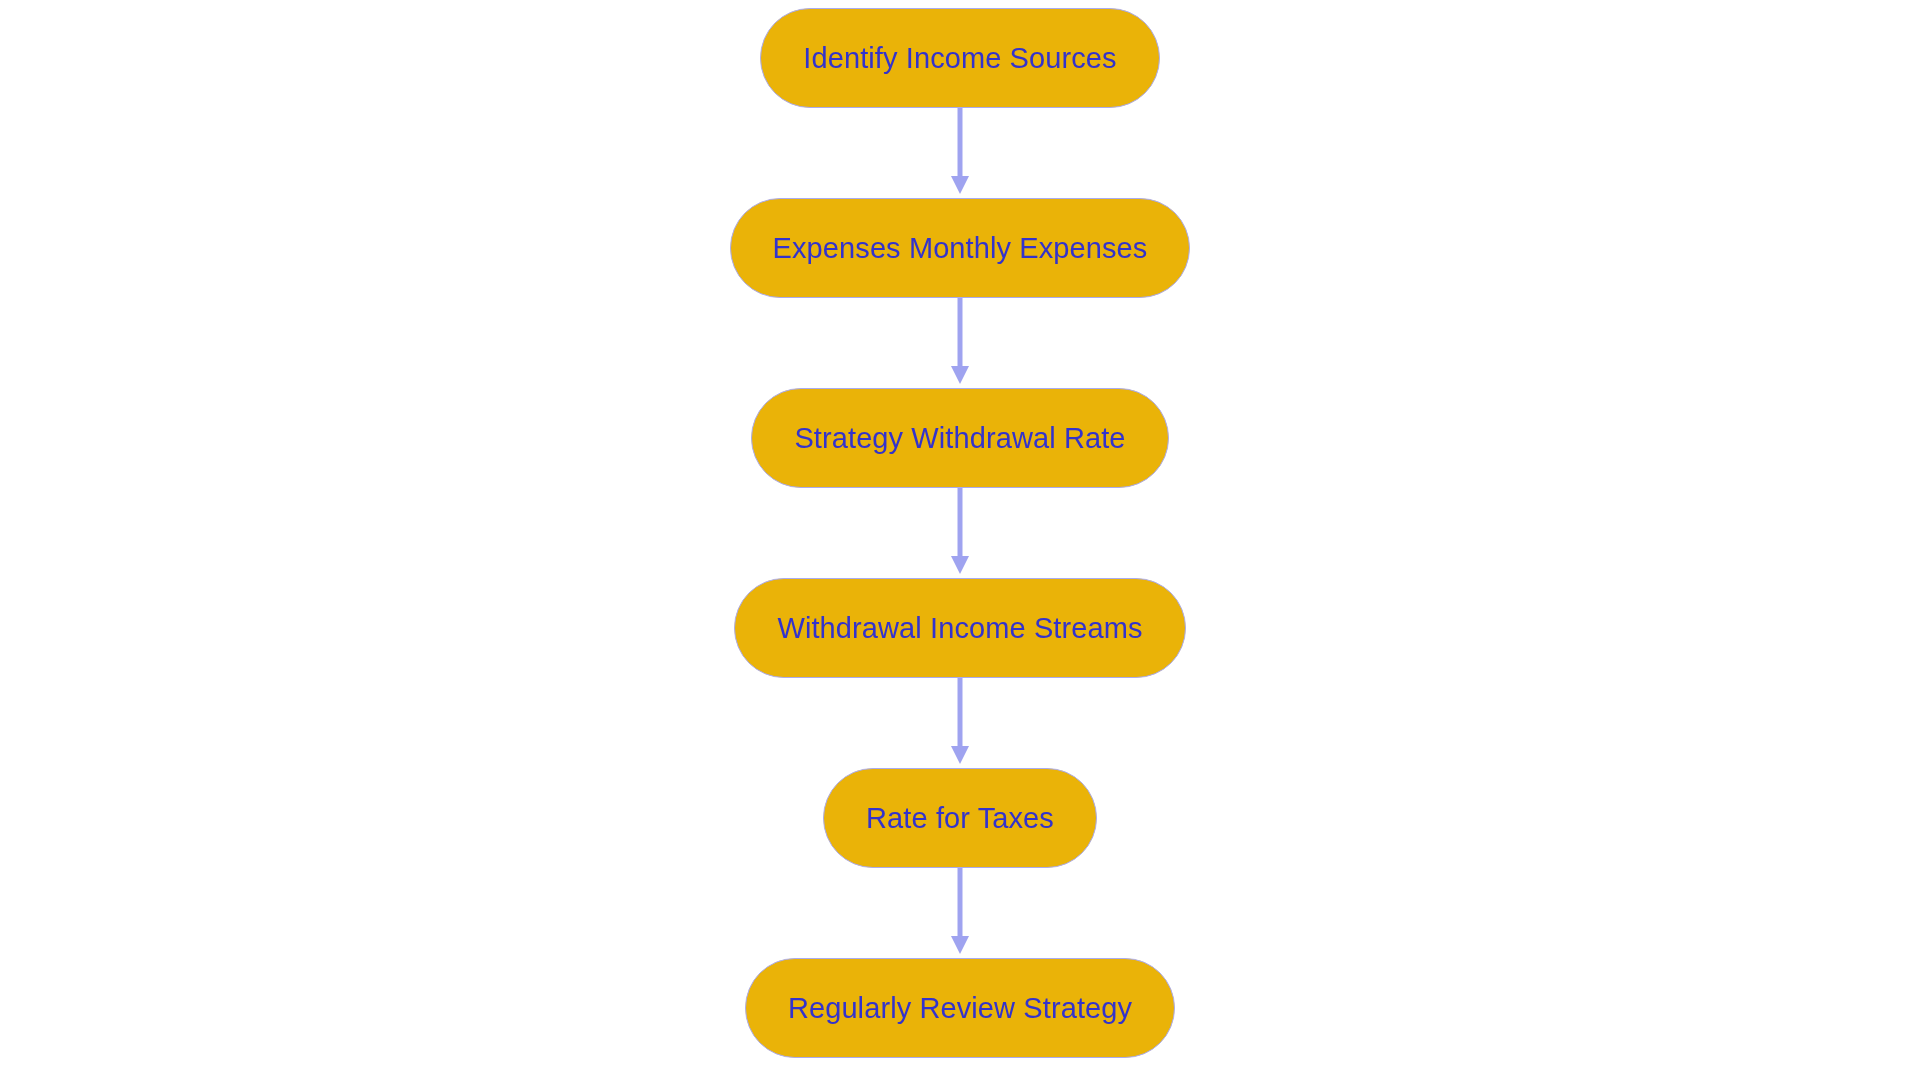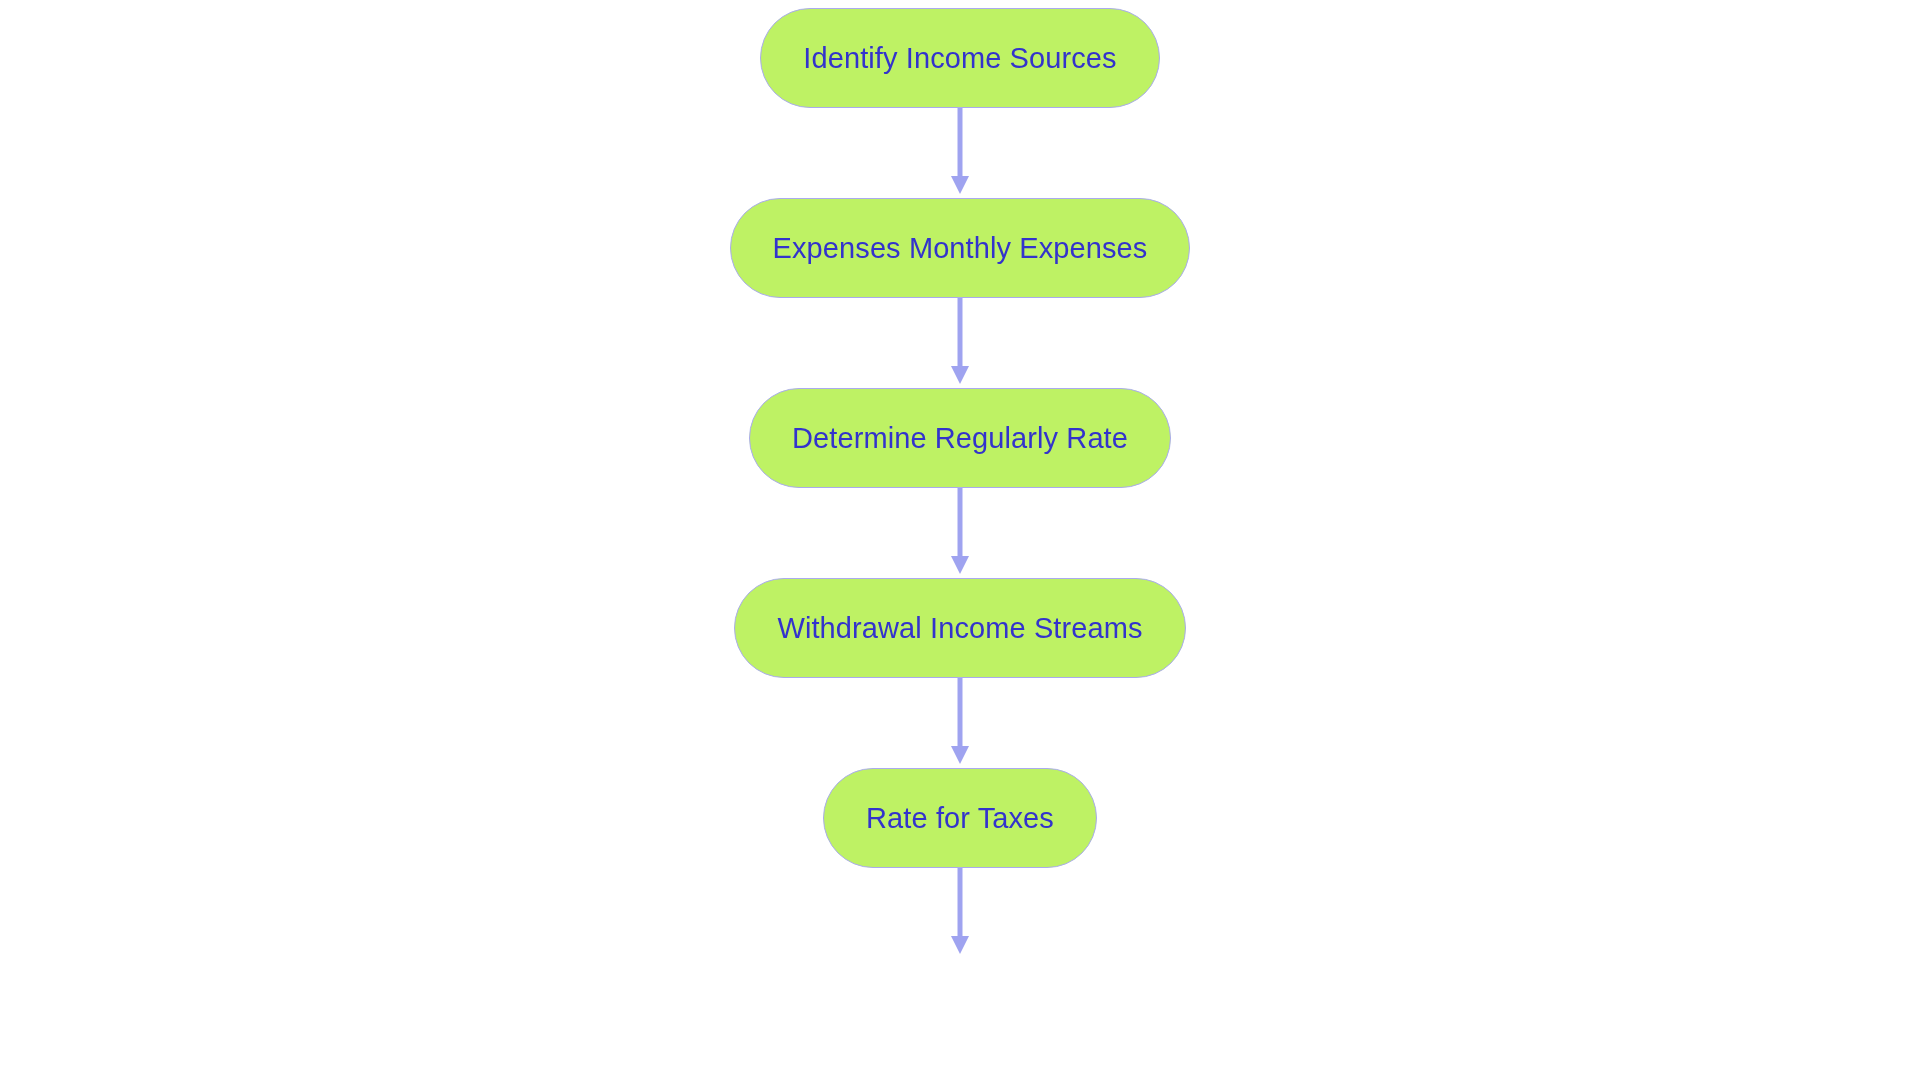--- a/index.html
+++ b/index.html
@@ -30,21 +30,21 @@
     display: flex;
     flex-direction: column;
     align-items: center;
     padding-top: 8px;
   }
 
   .flow-node {
     box-sizing: border-box;
     height: 100px;
     border-radius: 50px;
-    background: #bef264;
+    background: #eab308;
     border: 1.6px solid #aaabee;
     color: #3333cc;
     font-family: "Liberation Sans", sans-serif;
     font-size: 29px;
     font-weight: 400;
     letter-spacing: 0.1px;
     display: flex;
     align-items: center;
     justify-content: flex-start;
     white-space: nowrap;
@@ -91,21 +91,21 @@
     <div class="flow-node">
       <span class="flow-node-label">Expenses Monthly Expenses</span>
     </div>
 
     <svg class="flow-connector" viewBox="0 0 26 90" aria-hidden="true">
       <line class="conn-line" x1="13" y1="0" x2="13" y2="70"></line>
       <polygon class="conn-head" points="4,68 22,68 13,86"></polygon>
     </svg>
 
     <div class="flow-node">
-      <span class="flow-node-label">Determine Regularly Rate</span>
+      <span class="flow-node-label">Strategy Withdrawal Rate</span>
     </div>
 
     <svg class="flow-connector" viewBox="0 0 26 90" aria-hidden="true">
       <line class="conn-line" x1="13" y1="0" x2="13" y2="70"></line>
       <polygon class="conn-head" points="4,68 22,68 13,86"></polygon>
     </svg>
 
     <div class="flow-node">
       <span class="flow-node-label">Withdrawal Income Streams</span>
     </div>
@@ -117,15 +117,18 @@
 
     <div class="flow-node">
       <span class="flow-node-label">Rate for Taxes</span>
     </div>
 
     <svg class="flow-connector" viewBox="0 0 26 90" aria-hidden="true">
       <line class="conn-line" x1="13" y1="0" x2="13" y2="70"></line>
       <polygon class="conn-head" points="4,68 22,68 13,86"></polygon>
     </svg>
 
+    <div class="flow-node">
+      <span class="flow-node-label">Regularly Review Strategy</span>
+    </div>
 
   </div>
 </div>
 
 </body></html>

